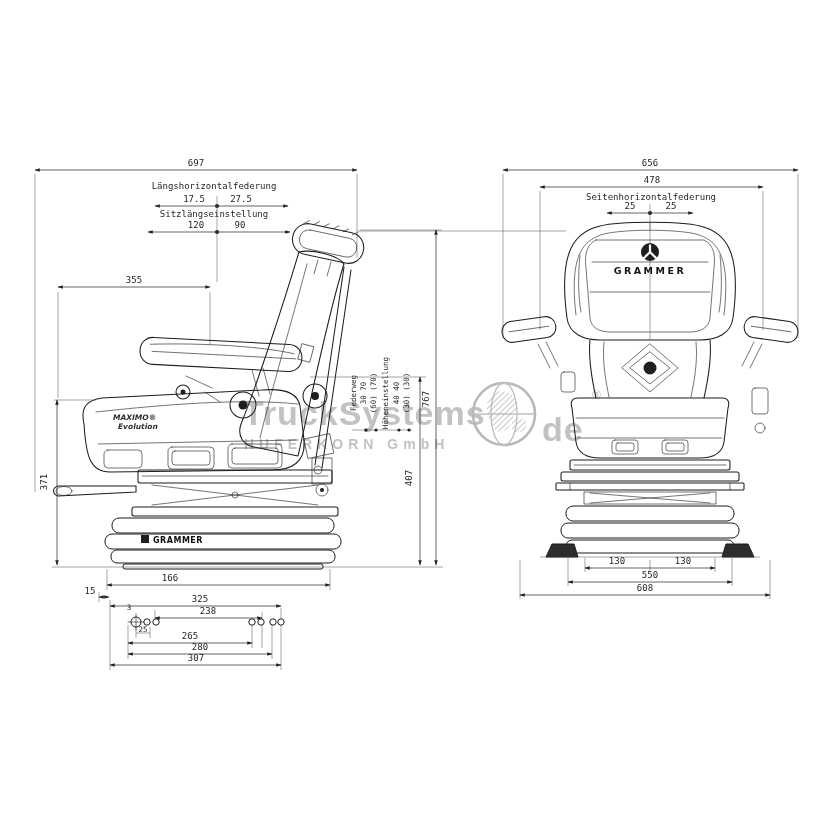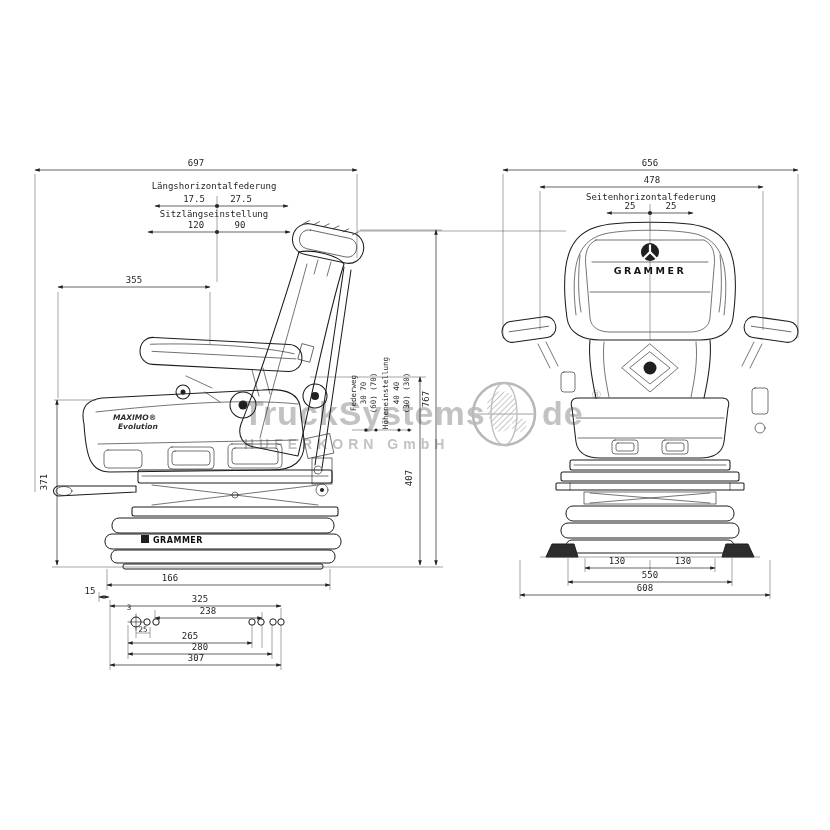--- a/index.html
+++ b/index.html
@@ -1,21 +1,21 @@
 <!DOCTYPE html>
 <html><head>
 <meta charset="utf-8">
 <style>
   html,body { margin:0; padding:0; background:#ffffff; }
   .canvas { position:relative; width:830px; height:830px; background:#fff; overflow:hidden;
             font-family:"Liberation Sans", sans-serif; }
   .wm { position:absolute; left:0; top:0; width:830px; height:830px; z-index:0; }
   .wm span { position:absolute; color:#c2c2c2; font-weight:bold; }
   .wm-t1 { left:243px; top:394px; font-size:34px; letter-spacing:1px; }
-  .wm-t2 { left:542px; top:394px; font-size:34px; letter-spacing:1px; }
+  .wm-t2 { left:542px; top:410px; font-size:34px; letter-spacing:1px; }
   .wm-reg { left:592px; top:388px; font-size:12px; }
   .wm-sub { left:244px; top:436px; font-size:14px; letter-spacing:5px; color:#cbcbcb; }
   .wm-globe { position:absolute; left:470px; top:380px; }
   svg.draw { position:absolute; left:0; top:0; z-index:1; }
   .s1 { stroke:#1d1d1d; stroke-width:1.05; fill:none; stroke-linecap:round; stroke-linejoin:round; }
   .s2 { stroke:#2a2a2a; stroke-width:.65; fill:none; stroke-linecap:round; }
   .sf { stroke:#1d1d1d; stroke-width:1; fill:#ffffff; }
   .dk { fill:#1f1f1f; stroke:none; }
   .dl { stroke:#222; stroke-width:.7; fill:none; }
   .xl { stroke:#4a4a4a; stroke-width:.5; fill:none; }

